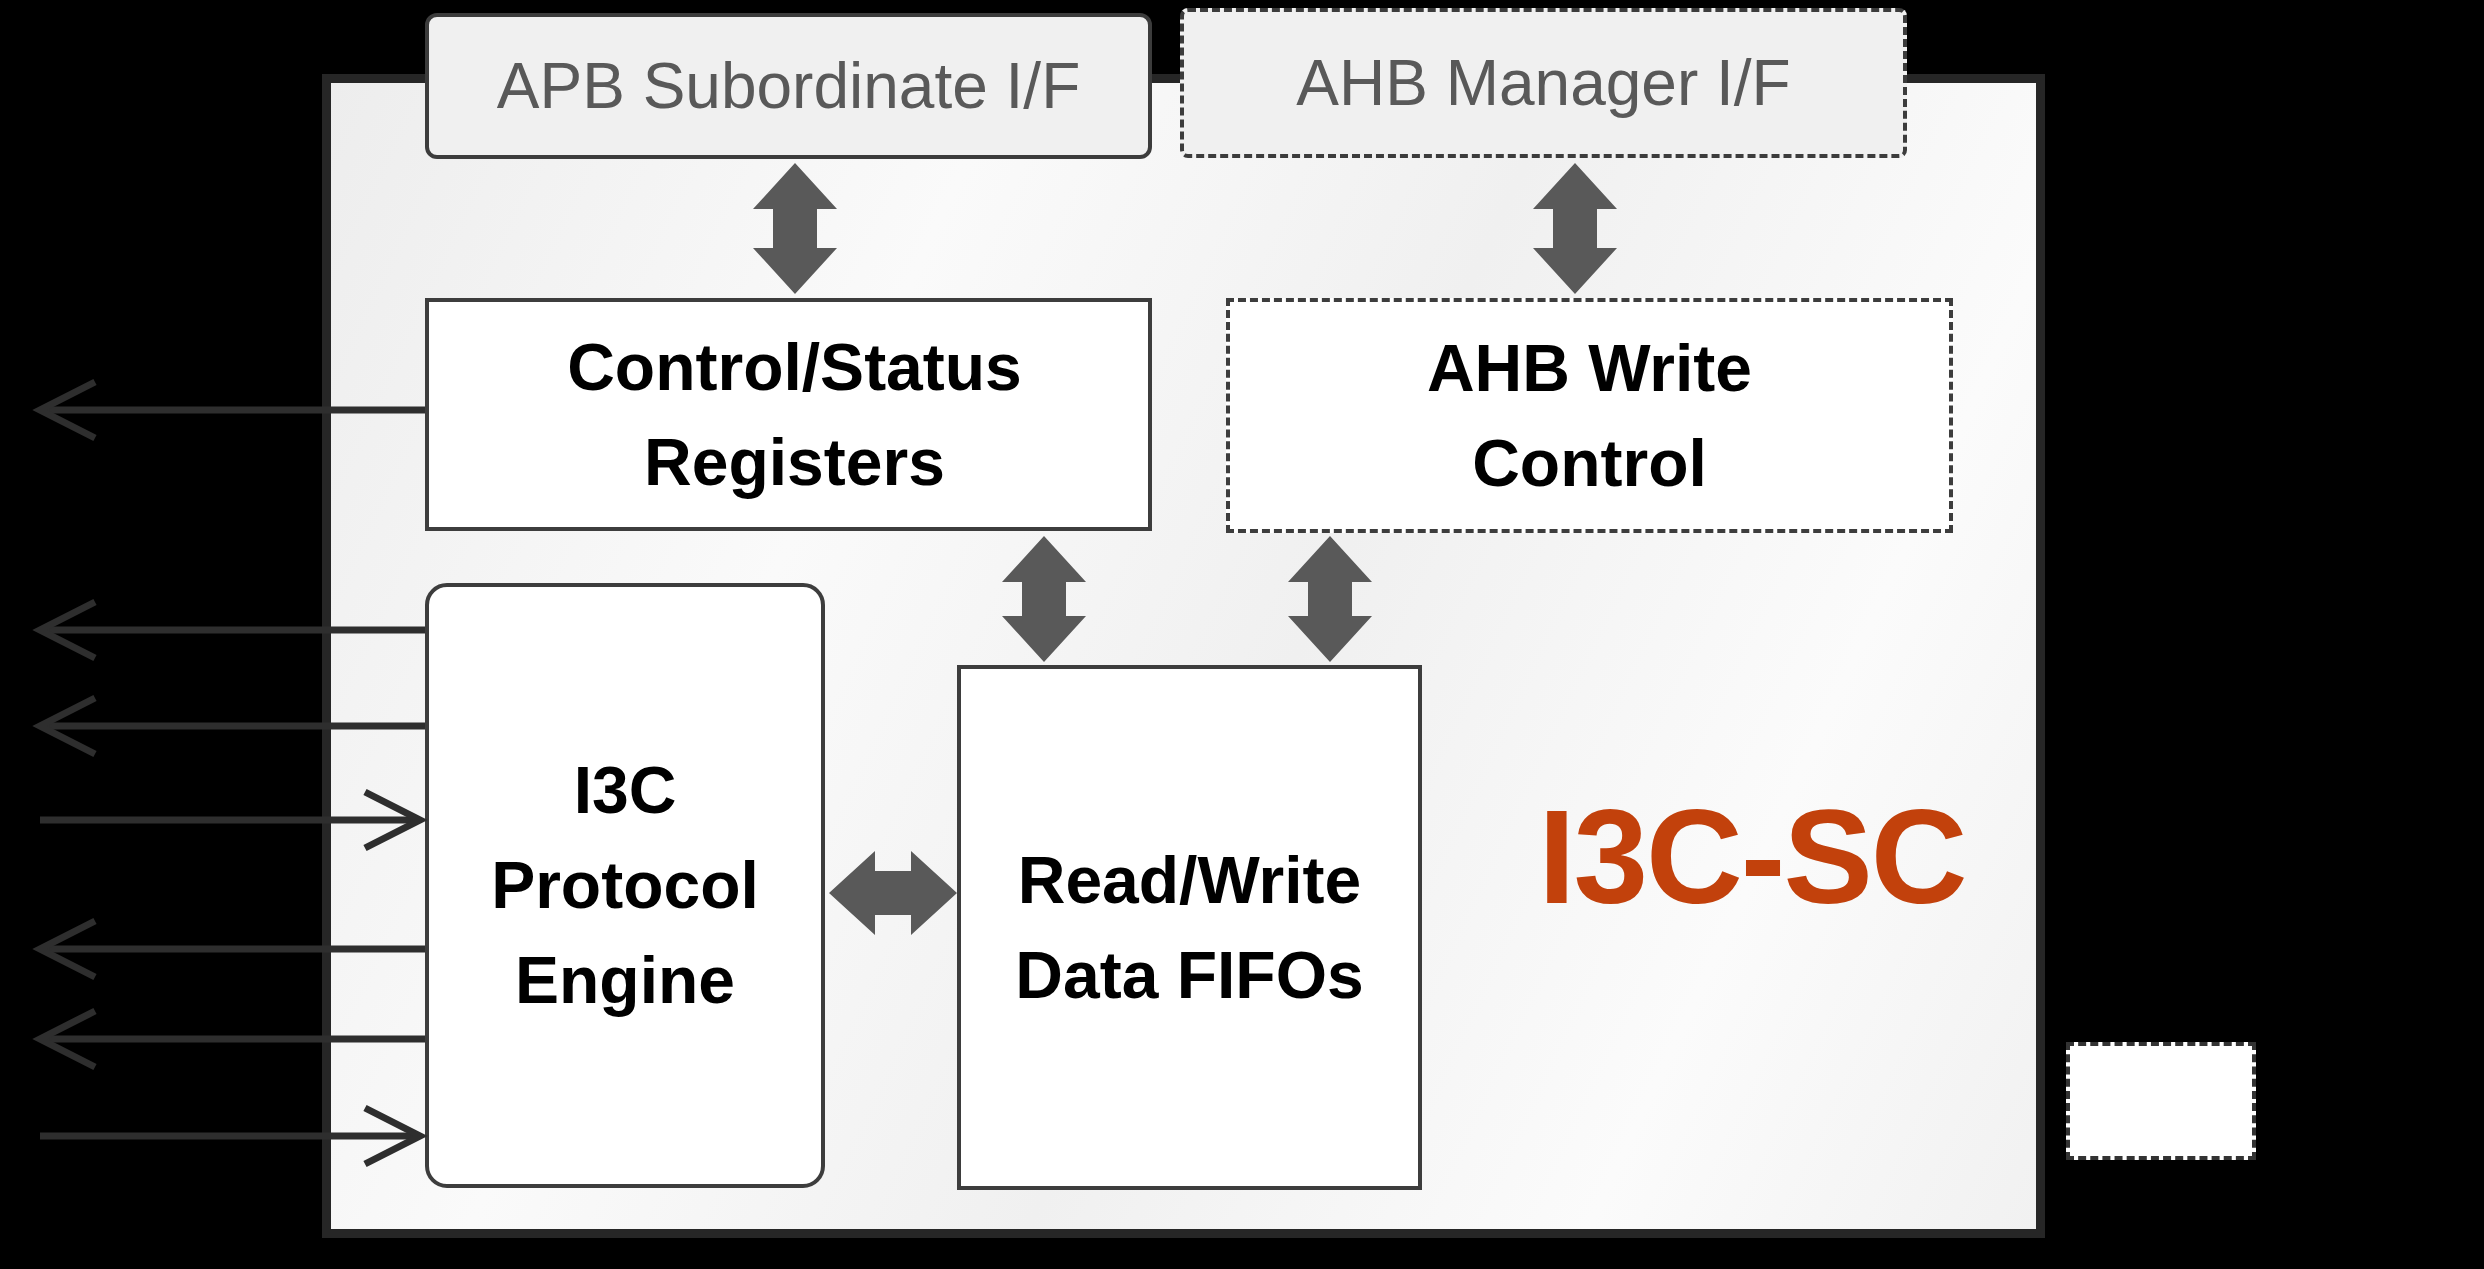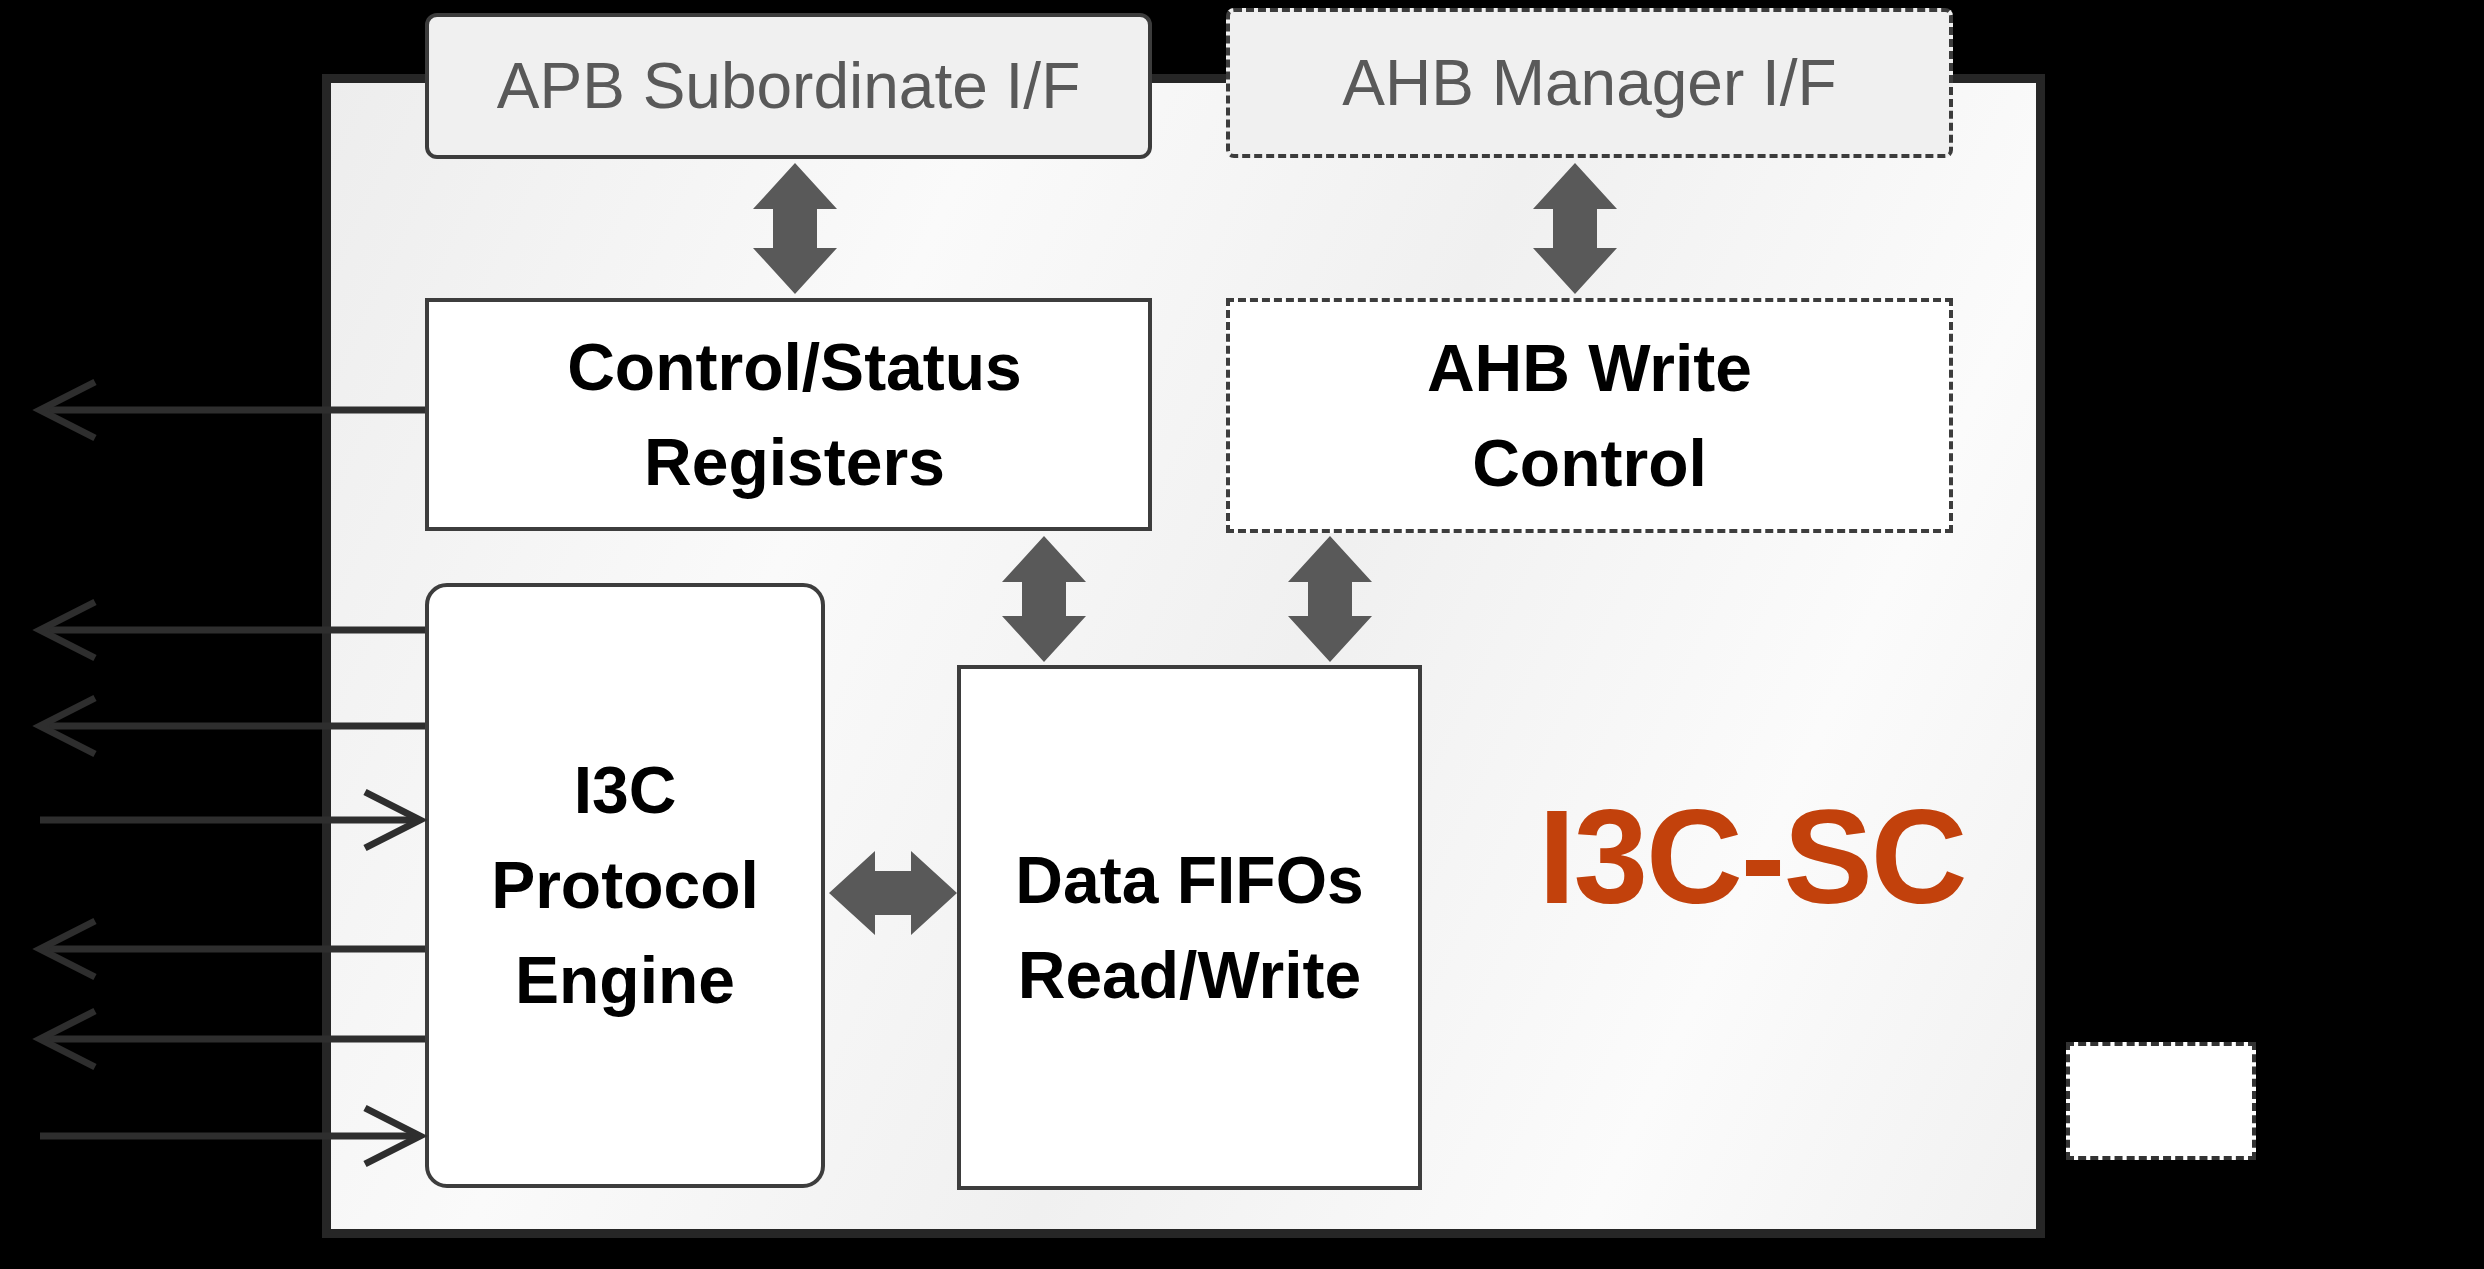--- a/index.html
+++ b/index.html
@@ -51,21 +51,21 @@
     background: #ffffff;
     border: 4px solid #3d3d3d;
     color: #000000;
     font-size: 66px;
     font-weight: 700;
     line-height: 95px;
   }
   .dashed { border-style: dashed; }
 
   .apb-box      { left: 425px;  top: 13px;  width: 727px; height: 146px; border-radius: 12px; }
-  .ahbm-box     { left: 1226px; top: 8px;   width: 727px; height: 150px; border-radius: 8px; align-items: center; }
+  .ahbm-box     { left: 1180px; top: 8px;   width: 727px; height: 150px; border-radius: 8px; align-items: center; }
   .csr-box      { left: 425px;  top: 298px; width: 727px; height: 233px; padding-left: 12px; }
   .bridge-box   { left: 1226px; top: 298px; width: 727px; height: 235px; }
   .engine-box   { left: 425px;  top: 583px; width: 400px; height: 605px; border-radius: 22px; }
   .fifo-box     { left: 957px;  top: 665px; width: 465px; height: 525px; }
   .stub-box     {
     position: absolute;
     left: 2066px; top: 1042px; width: 190px; height: 118px;
     box-sizing: border-box;
     background: #ffffff;
     border: 4px dashed #333333;
@@ -116,22 +116,22 @@
   <div class="box inner-box dashed bridge-box">
     <span>AHB Write</span>
     <span>Control</span>
   </div>
   <div class="box inner-box engine-box">
     <span>I3C</span>
     <span>Protocol</span>
     <span>Engine</span>
   </div>
   <div class="box inner-box fifo-box">
+    <span>Read/Write</span>
     <span>Data FIFOs</span>
-    <span>Read/Write</span>
   </div>
 
   <div class="stub-box"></div>
 
   <div class="chip-title">I3C-SC</div>
 
   <svg class="overlay" viewBox="0 0 2484 1269">
 
     <path class="dbl-arrow" d="M795,163 L837,209 L817,209 L817,248 L837,248 L795,294 L753,248 L773,248 L773,209 L753,209 Z"></path>
     <path class="dbl-arrow" d="M1575,163 L1617,209 L1597,209 L1597,248 L1617,248 L1575,294 L1533,248 L1553,248 L1553,209 L1533,209 Z"></path>

